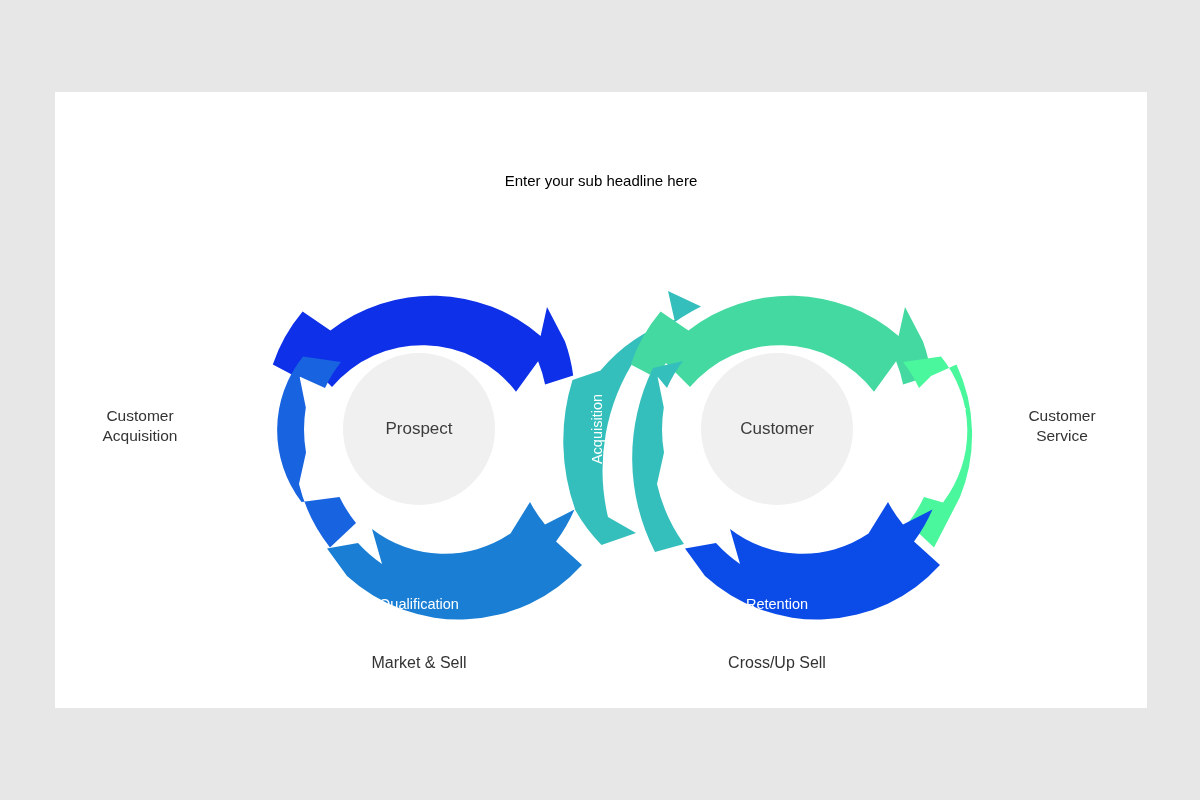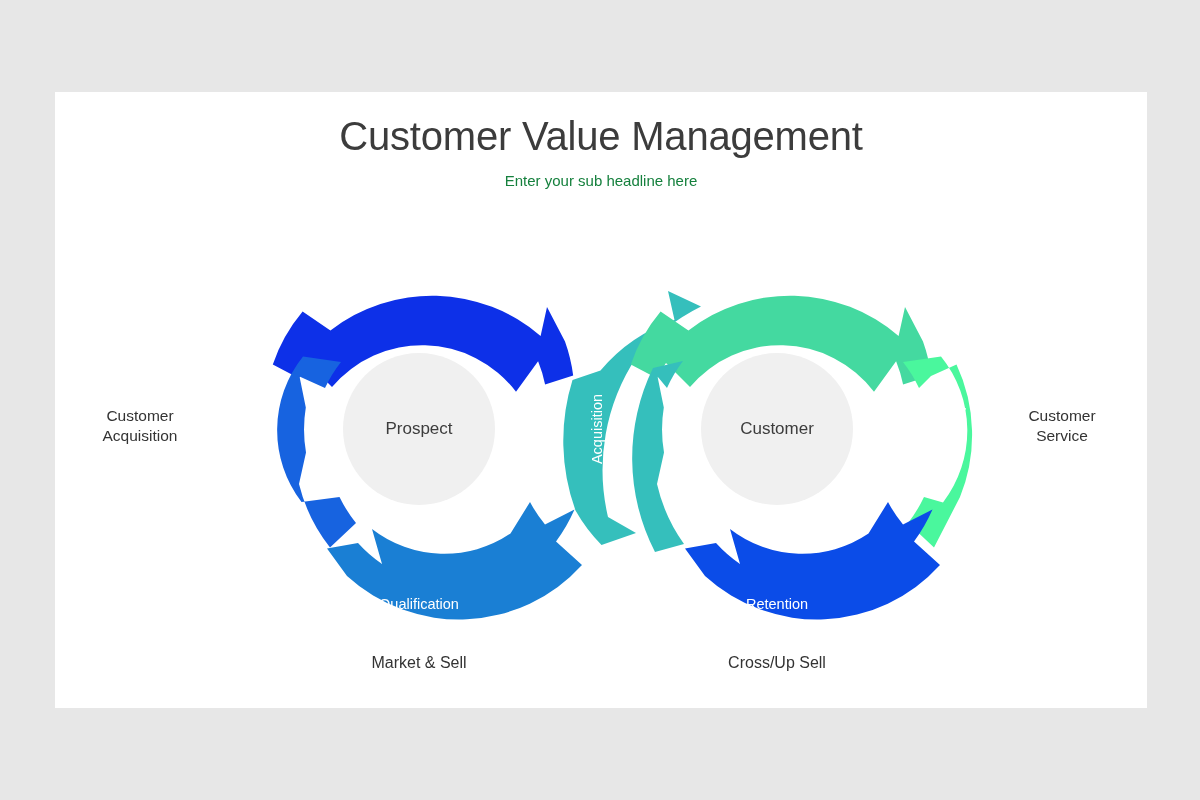--- a/index.html
+++ b/index.html
@@ -35,21 +35,21 @@
     white-space: nowrap;
   }
   #page-subtitle {
     position: absolute;
     left: 0;
     top: 80px;
     width: 1092px;
     text-align: center;
     font-size: 15px;
     font-weight: 400;
-    color: #15803d;
+    color: #000000;
   }
   #diagram-wrap {
     position: absolute;
     left: 0;
     top: 0;
     width: 1092px;
     height: 616px;
   }
   svg.diagram {
     position: absolute;
@@ -84,21 +84,20 @@
     font-size: 16px;
     fill: #333333;
     text-anchor: middle;
   }
 </style>
 </head>
 <body>
 
 <div id="slide-card">
 
-  <div id="page-title">Customer Value Management</div>
   <div id="page-subtitle">Enter your sub headline here</div>
 
   <div id="diagram-wrap">
     <svg class="diagram" viewBox="0 0 1092 616" xmlns="http://www.w3.org/2000/svg">
 
       <path fill="#0d30e8" d="M 247.6 219.6
            L 275.4 238.5
            A 166 166 0 0 1 485.6 244.0
            L 492.0 215.0
            L 510.0 249.5

